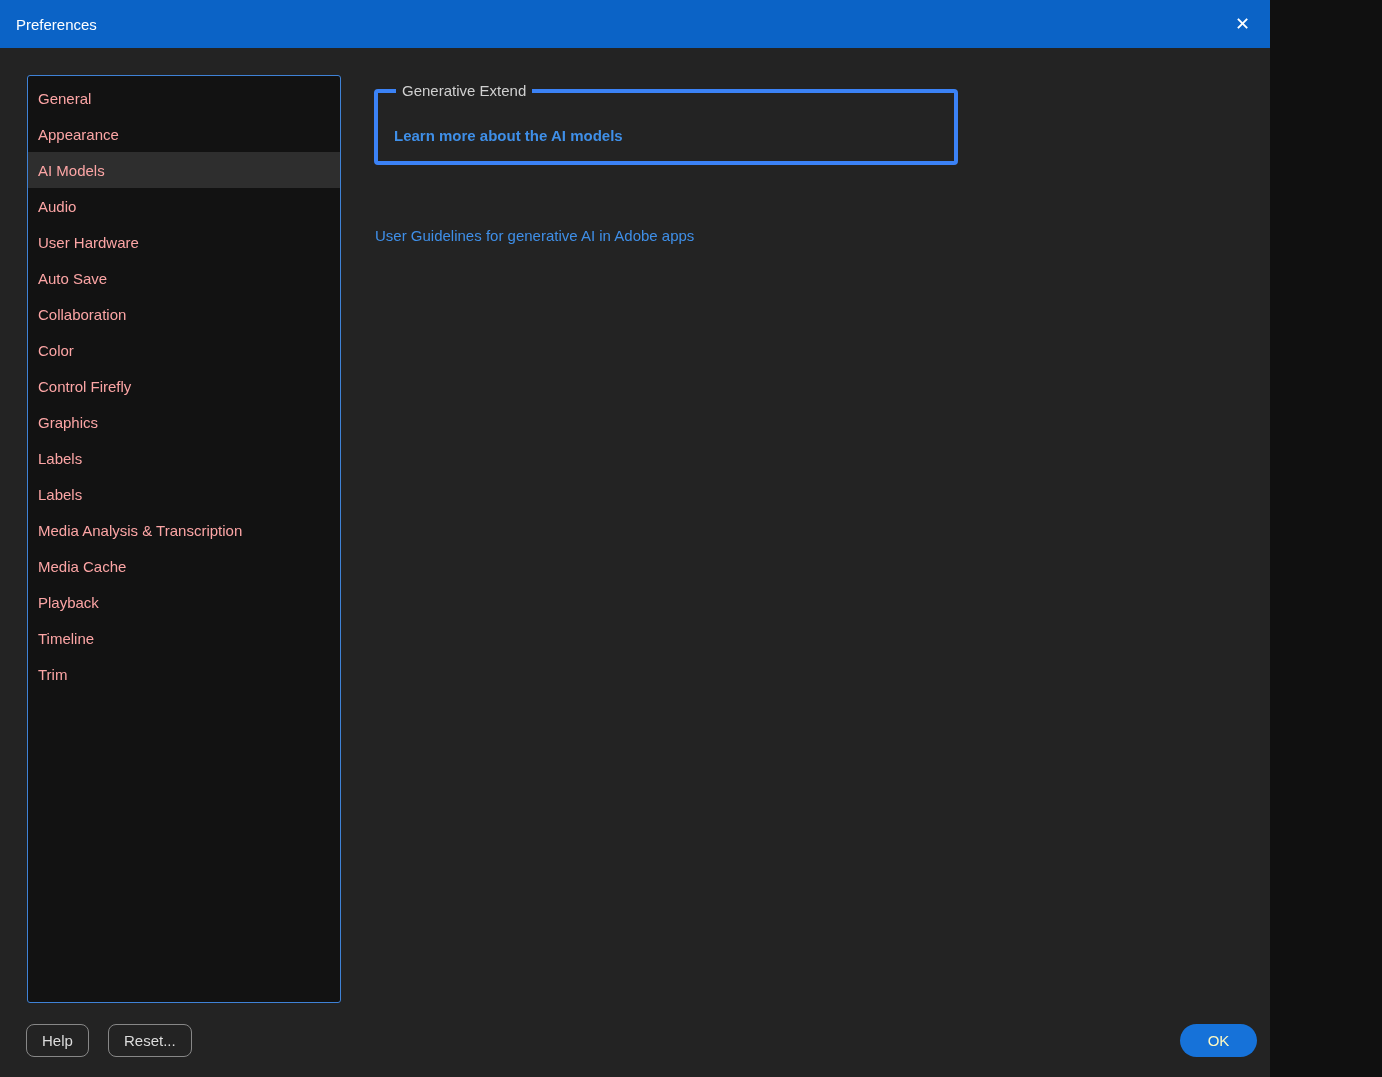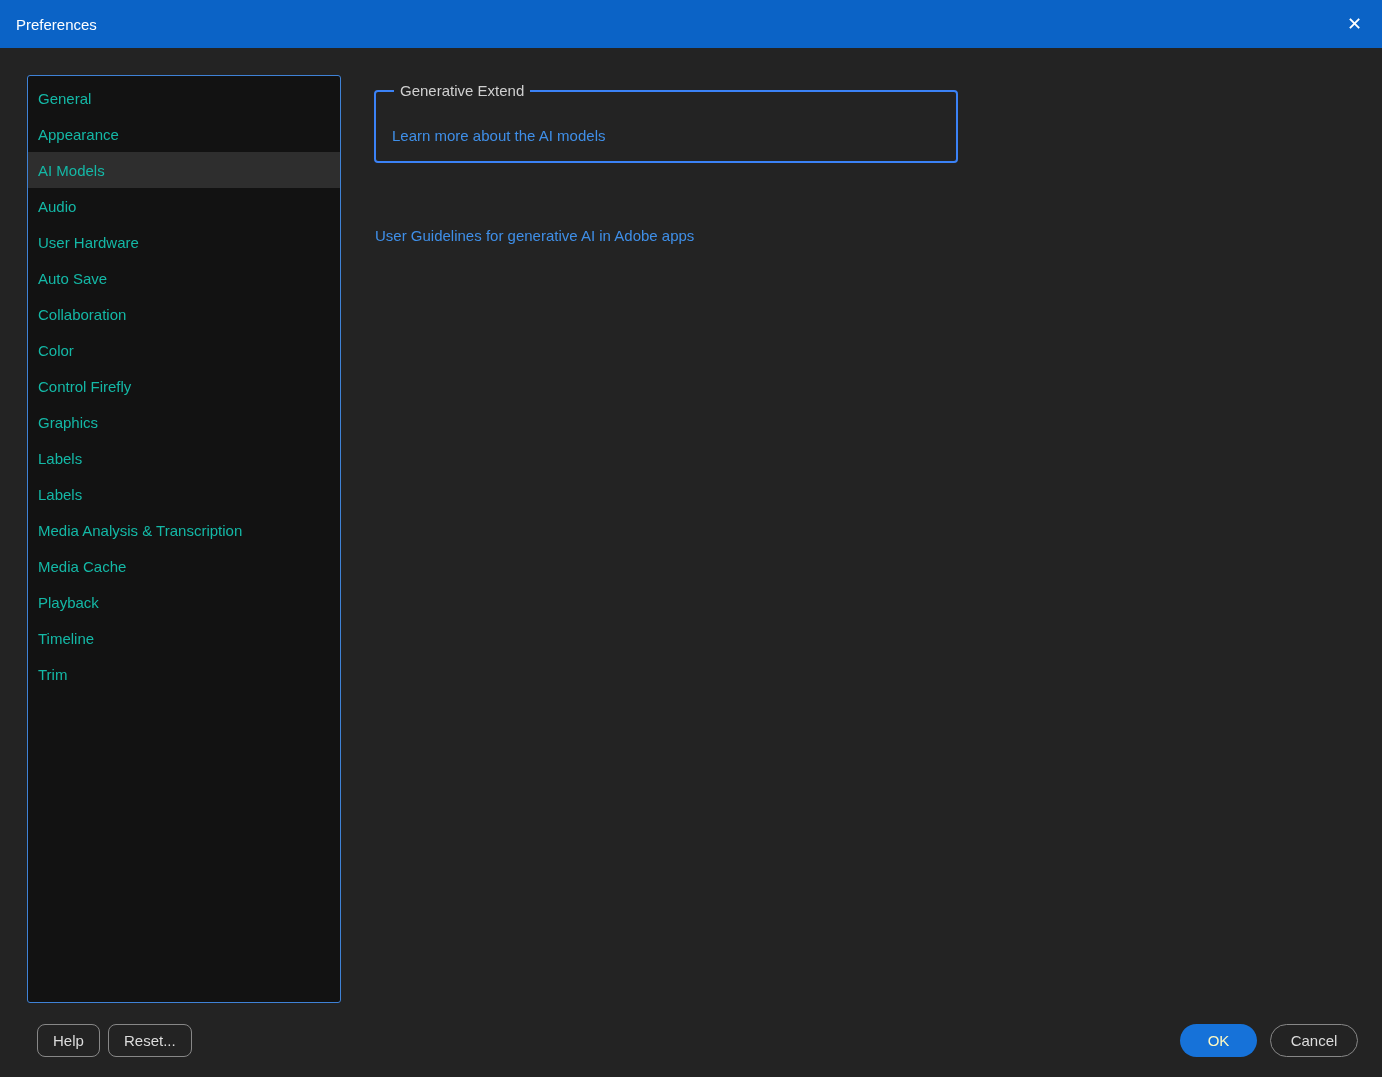--- a/index.html
+++ b/index.html
@@ -1,18 +1,18 @@
 <!DOCTYPE html>
 <html style="--titlebar-bg: #0b63c6; --dialog-bg: #232323; --sidebar-bg: #121212; --sidebar-selected-bg: #2e2e2e; --focus-border: #3f82d6; --link: #3f8fe8; --ok-bg: #1672d9;"><head>
 <meta charset="utf-8">
 <style>
   html, body { margin: 0; padding: 0; background: #101010; }
   .dialog {
     position: relative;
-    width: 1382px;
+    width: 1270px;
     height: 1077px;
     background: var(--dialog-bg, #232323);
     font-family: "Liberation Sans", sans-serif;
     overflow: hidden;
   }
   
   .titlebar {
     position: absolute;
     top: 0; left: 0; right: 0;
     height: 48px;
@@ -48,35 +48,35 @@
     border-radius: 3px;
     padding-top: 4px;
     overflow: hidden;
   }
   .side-item {
     height: 36px;
     display: flex;
     align-items: center;
     padding: 0 10px;
     font-size: 15px;
-    color: #14b8a6;
+    color: #fca5a5;
     cursor: default;
     white-space: nowrap;
   }
   .side-item.selected {
     background: var(--sidebar-selected-bg, #2e2e2e);
   }
   
   .group {
     position: absolute;
     left: 374px;
     top: 82px;
     width: 584px;
     box-sizing: border-box;
-    border: 2px solid #3b82f6;
+    border: 4px solid #3b82f6;
     border-radius: 4px;
     padding: 4px 16px 16px 16px;
     margin: 0;
     color: #d6d6d6;
   }
   .group legend {
     font-size: 15px;
     color: #d0d0d0;
     padding: 0 6px;
     margin-left: 2px;
@@ -86,21 +86,21 @@
     color: #d6d6d6;
     margin-top: 18px;
   }
   .link {
     color: var(--link, #3f8fe8);
     font-size: 15px;
     text-decoration: none;
     cursor: pointer;
     display: inline-block;
   }
-  .group .link { margin-top: 24px; }
+  .group .link { margin-top: 24px; font-weight: bold; }
   .guidelines {
     position: absolute;
     left: 375px;
     top: 227px;
   }
   
   .btn {
     position: absolute;
     height: 33px;
     box-sizing: border-box;
@@ -110,21 +110,21 @@
     font-size: 15px;
     font-family: inherit;
     color: #dcdcdc;
     background: transparent;
     border: 1px solid #878787;
     cursor: pointer;
     white-space: nowrap;
   }
   .btn.square { border-radius: 8px; padding: 0 15px; }
   .btn.pill { border-radius: 17px; }
-  .btn-help   { left: 37px;  top: 1024px; }
+  .btn-help   { left: 26px;  top: 1024px; }
   .btn-reset  { left: 108px; top: 1024px; }
   .btn-ok {
     left: 1180px; top: 1024px; width: 77px;
     background: var(--ok-bg, #1672d9);
     border: none;
     color: #fef9c3;
   }
   .btn-cancel { left: 1270px; top: 1024px; width: 88px; text-align: center; }
 </style>
 </head>

